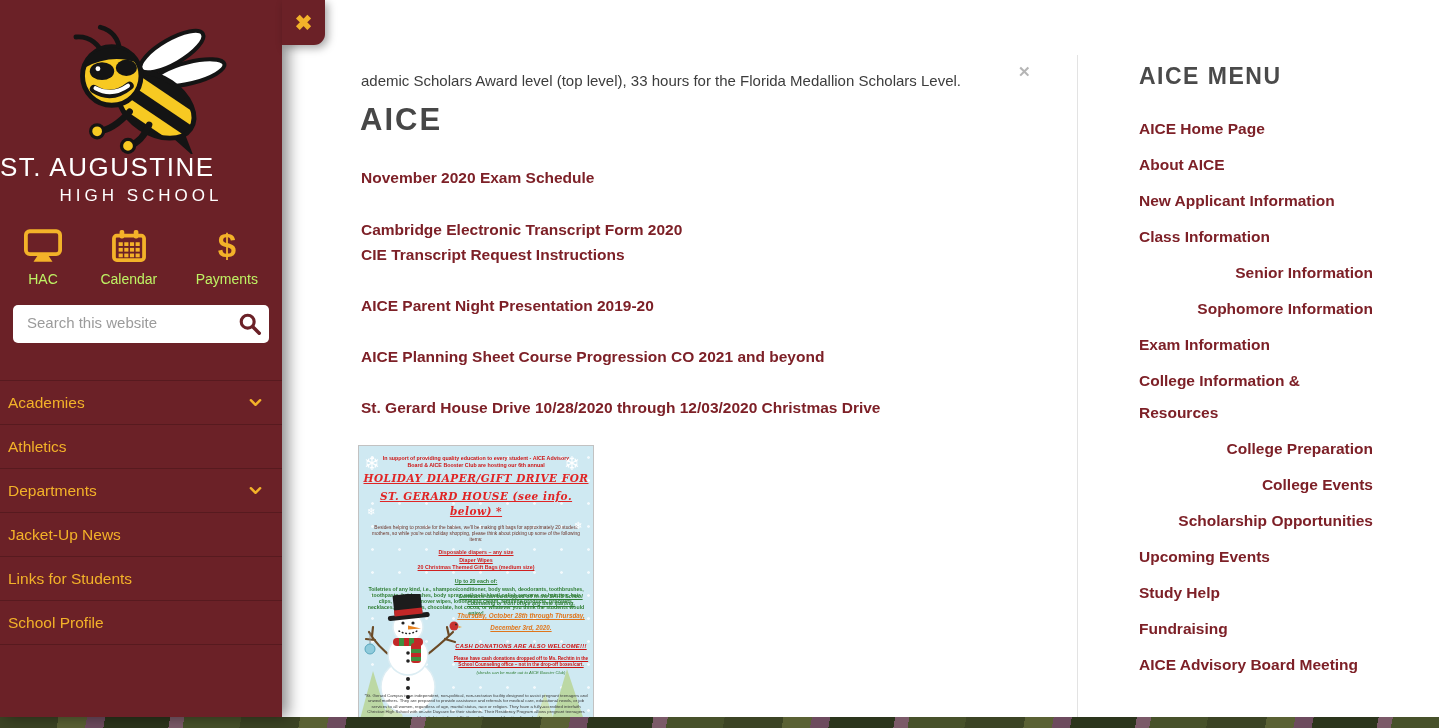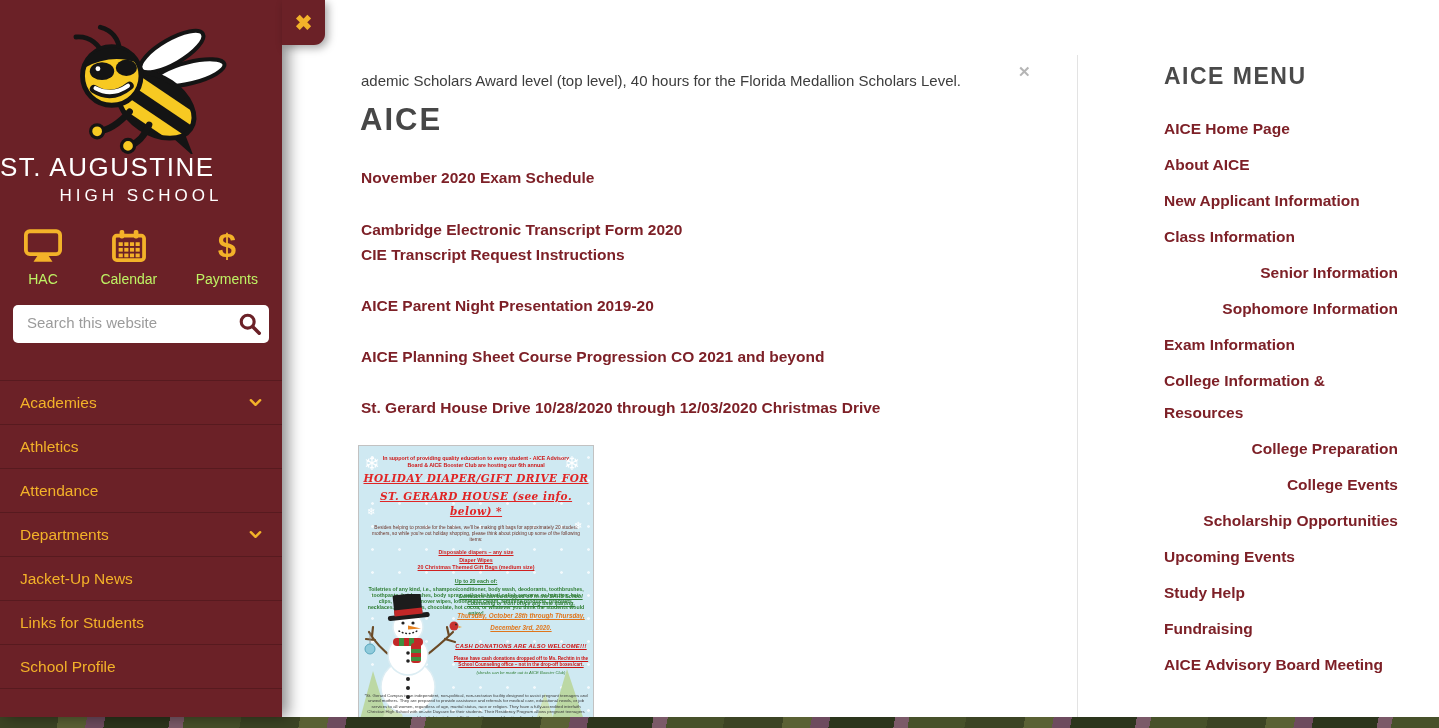--- a/index.html
+++ b/index.html
@@ -24,21 +24,21 @@
   .ql { display:flex; flex-direction:column; align-items:center; cursor:pointer; text-decoration:none; }
   .ql-icon { height:34px; display:flex; align-items:flex-end; }
   .ql-label { font-size:14px; color:#bef264; margin-top:9px; }
   .dollar { font-size:33px; font-weight:bold; color:#F3B229; line-height:32px; }
   .search-wrap { margin:18px 13px 0 13px; position:relative; }
   .search-input { width:100%; height:38px; border:none; border-radius:5px; padding:0 44px 4px 14px; font-size:15px; color:#333;
     font-family:"Liberation Sans",sans-serif; outline:none; }
   .search-input::placeholder { color:#9b9b9b; }
   .search-btn { position:absolute; right:7px; top:7px; background:none; border:none; cursor:pointer; }
   .nav { margin-top:37px; list-style:none; border-top:1px solid #571A1F; }
-  .nav-item { height:44px; padding:0 20px 0 20px; display:flex; align-items:center; justify-content:space-between;
+  .nav-item { height:44px; padding:0 20px 0 8px; display:flex; align-items:center; justify-content:space-between;
     color:#F3B229; font-size:15.5px; border-bottom:1px solid #571A1F; cursor:pointer; }
 
   
   .close-btn { position:absolute; left:282px; top:0; width:43px; height:45px; background:#6B2127; border:none;
     border-radius:0 0 11px 0; color:#F3B229; font-size:21px; font-weight:bold; cursor:pointer; z-index:6;
     box-shadow:3px 3px 8px rgba(0,0,0,.35); line-height:45px; text-align:center; padding:0; }
 
   
   .intro-text { position:absolute; left:79px; top:72px; font-size:15px; color:#3c3c3c; width:620px; }
   .dismiss-x { position:absolute; left:736px; top:63px; color:#b5b5b5; font-size:15px; font-weight:bold; cursor:pointer; }
@@ -71,36 +71,36 @@
   .fl-drop { color:#2e7d32; font-size:5.2px; line-height:6.6px; font-style:italic; font-weight:bold; text-decoration:underline; }
   .fl-dates { margin-top:4px; color:#e0761c; font-size:6.3px; line-height:12px; font-weight:bold; font-style:italic; text-decoration:underline; }
   .fl-cash { margin-top:9px; color:#cc1111; font-size:5.8px; line-height:7px; font-weight:bold; font-style:italic; text-decoration:underline; letter-spacing:.3px; }
   .fl-cashnote { margin-top:6px; color:#cc1111; font-size:4.6px; line-height:5.8px; font-weight:bold; text-decoration:underline; }
   .fl-checks { margin-top:2px; color:#2e7d32; font-size:4.2px; line-height:5.2px; font-style:italic; }
   .fl-trees { position:absolute; left:0; top:205px; }
   .fl-snowman { position:absolute; left:2px; top:148px; }
   .fl-footnote { position:absolute; left:5px; right:5px; top:247px; color:#3a3a3a; font-size:4.3px; line-height:5.4px; z-index:3; }
 
   
-  .aice-menu { position:absolute; left:795px; top:55px; width:362px; height:662px; border-left:1px solid #e3e3e3; padding-left:86px; }
+  .aice-menu { position:absolute; left:795px; top:55px; width:362px; height:662px; border-left:1px solid #e3e3e3; padding-left:61px; }
   .aice-menu-title { margin-top:8px; font-size:23px; font-weight:bold; color:#4a4a4a; letter-spacing:1.5px; }
   .aice-list { list-style:none; margin-top:21px; width:234px; }
   .aice-item { color:#7D2027; font-size:15.5px; font-weight:bold; line-height:32px; padding:2px 0; cursor:pointer; }
   .aice-item.sub { padding-left:20px;text-align:right; }
 </style>
 </head>
 <body>
 
 <div class="page">
 
   <div class="photo-strip"></div>
 
   <div class="content-panel">
 
-    <p class="intro-text">ademic Scholars Award level (top level), 40 hours for the Florida Medallion Scholars Level.</p>
+    <p class="intro-text">ademic Scholars Award level (top level), 33 hours for the Florida Medallion Scholars Level.</p>
     <span class="dismiss-x">✕</span>
     <h1 class="page-title">AICE</h1>
 
     <div class="links-block">
       <div class="link-row">
         <a class="doc-link">November 2020 Exam Schedule</a>
       </div>
       <div class="link-row tight">
         <a class="doc-link">Cambridge Electronic Transcript Form 2020</a>
         <a class="doc-link">CIE Transcript Request Instructions</a>
@@ -301,23 +301,20 @@
       <li class="nav-item">
         <span>Academies</span>
         <svg viewBox="0 0 14 9" width="13" height="9">
             <polyline points="2,2 7,7 12,2" fill="none" stroke="#F3B229" stroke-width="2.6" stroke-linecap="round" stroke-linejoin="round"></polyline>
           </svg>
       </li>
       <li class="nav-item">
         <span>Athletics</span>
       </li>
       <li class="nav-item">
-        <span>Attendance</span>
-      </li>
-      <li class="nav-item">
         <span>Departments</span>
         <svg viewBox="0 0 14 9" width="13" height="9">
             <polyline points="2,2 7,7 12,2" fill="none" stroke="#F3B229" stroke-width="2.6" stroke-linecap="round" stroke-linejoin="round"></polyline>
           </svg>
       </li>
       <li class="nav-item">
         <span>Jacket-Up News</span>
       </li>
       <li class="nav-item">
         <span>Links for Students</span>

